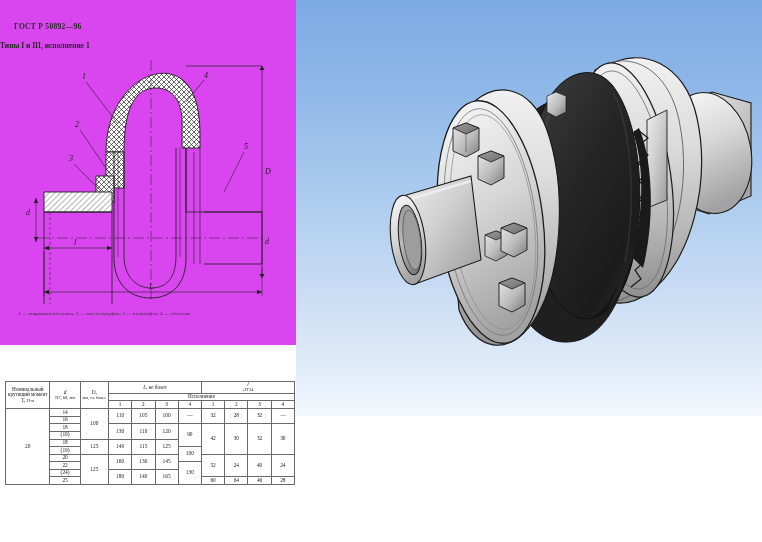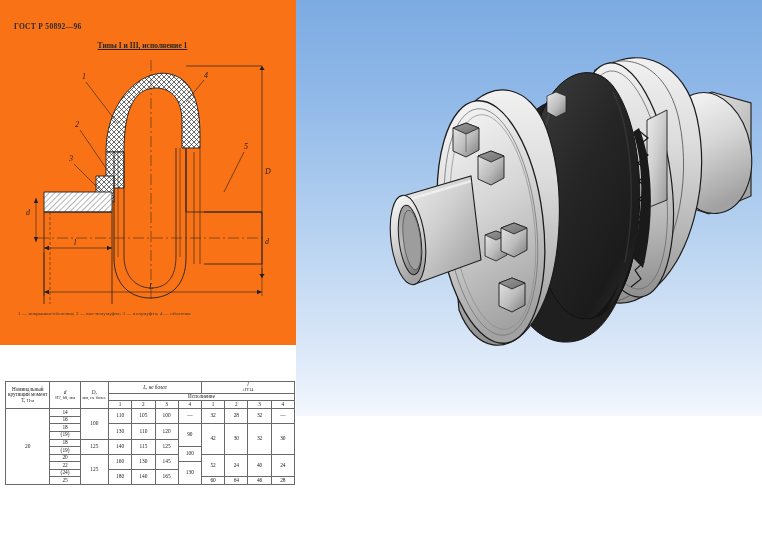--- a/index.html
+++ b/index.html
@@ -17,33 +17,33 @@
     background:linear-gradient(to bottom,#7cabe2 0%,#8fb8e8 22%,#b2cfef 52%,#d3e3f6 78%,#e8f0fb 93%,#f4f8fd 100%);
     overflow:hidden;
   }
   .render-svg{position:absolute;left:0;top:0;width:467px;height:416px;}
 
   
   .doc-page{
     position:absolute;left:0;top:0;width:296px;height:542px;
     background:#ffffff;color:#1a1a1a;
   }
-  .doc-upper{position:absolute;left:0;top:0;width:296px;height:345px;background:#f97316;}
+  .doc-upper{position:absolute;left:0;top:0;width:296px;height:345px;background:#d946ef;}
   .doc-lower{position:absolute;left:0;top:345px;width:296px;height:197px;background:#fff;}
 
   .gost{
     position:absolute;font-family:"Liberation Serif",serif;
     font-weight:bold;font-size:7.5px;letter-spacing:.3px;color:#2a2a2a;
     white-space:nowrap;
   }
   .gost-top{left:14px;top:22px;}
 
   .fig-title{
-    position:absolute;left:0;top:41px;width:285px;text-align:center;
-    font-weight:bold;font-size:7.5px;color:#262626;white-space:nowrap;text-decoration:underline;
+    position:absolute;left:0;top:41px;width:285px;
+    font-weight:bold;font-size:7.5px;color:#262626;white-space:nowrap;
   }
 
   .fig-caption{
     position:absolute;left:18px;top:311px;width:270px;
     font-size:5px;color:#333;white-space:nowrap;letter-spacing:.1px;
   }
 
   
   .drawing{position:absolute;left:14px;top:52px;width:268px;height:252px;}
 

